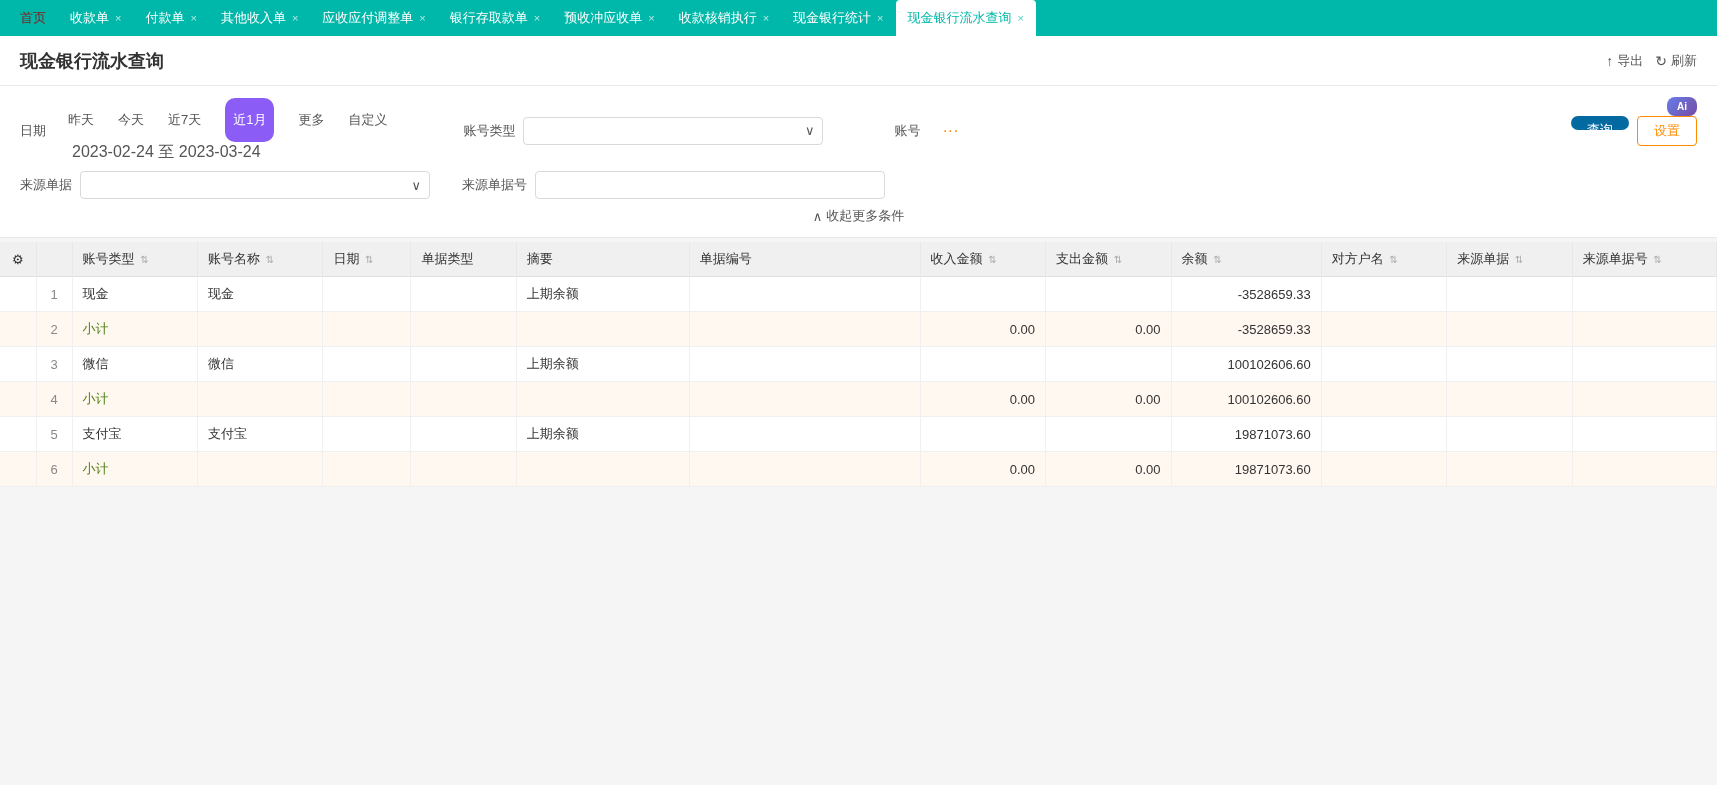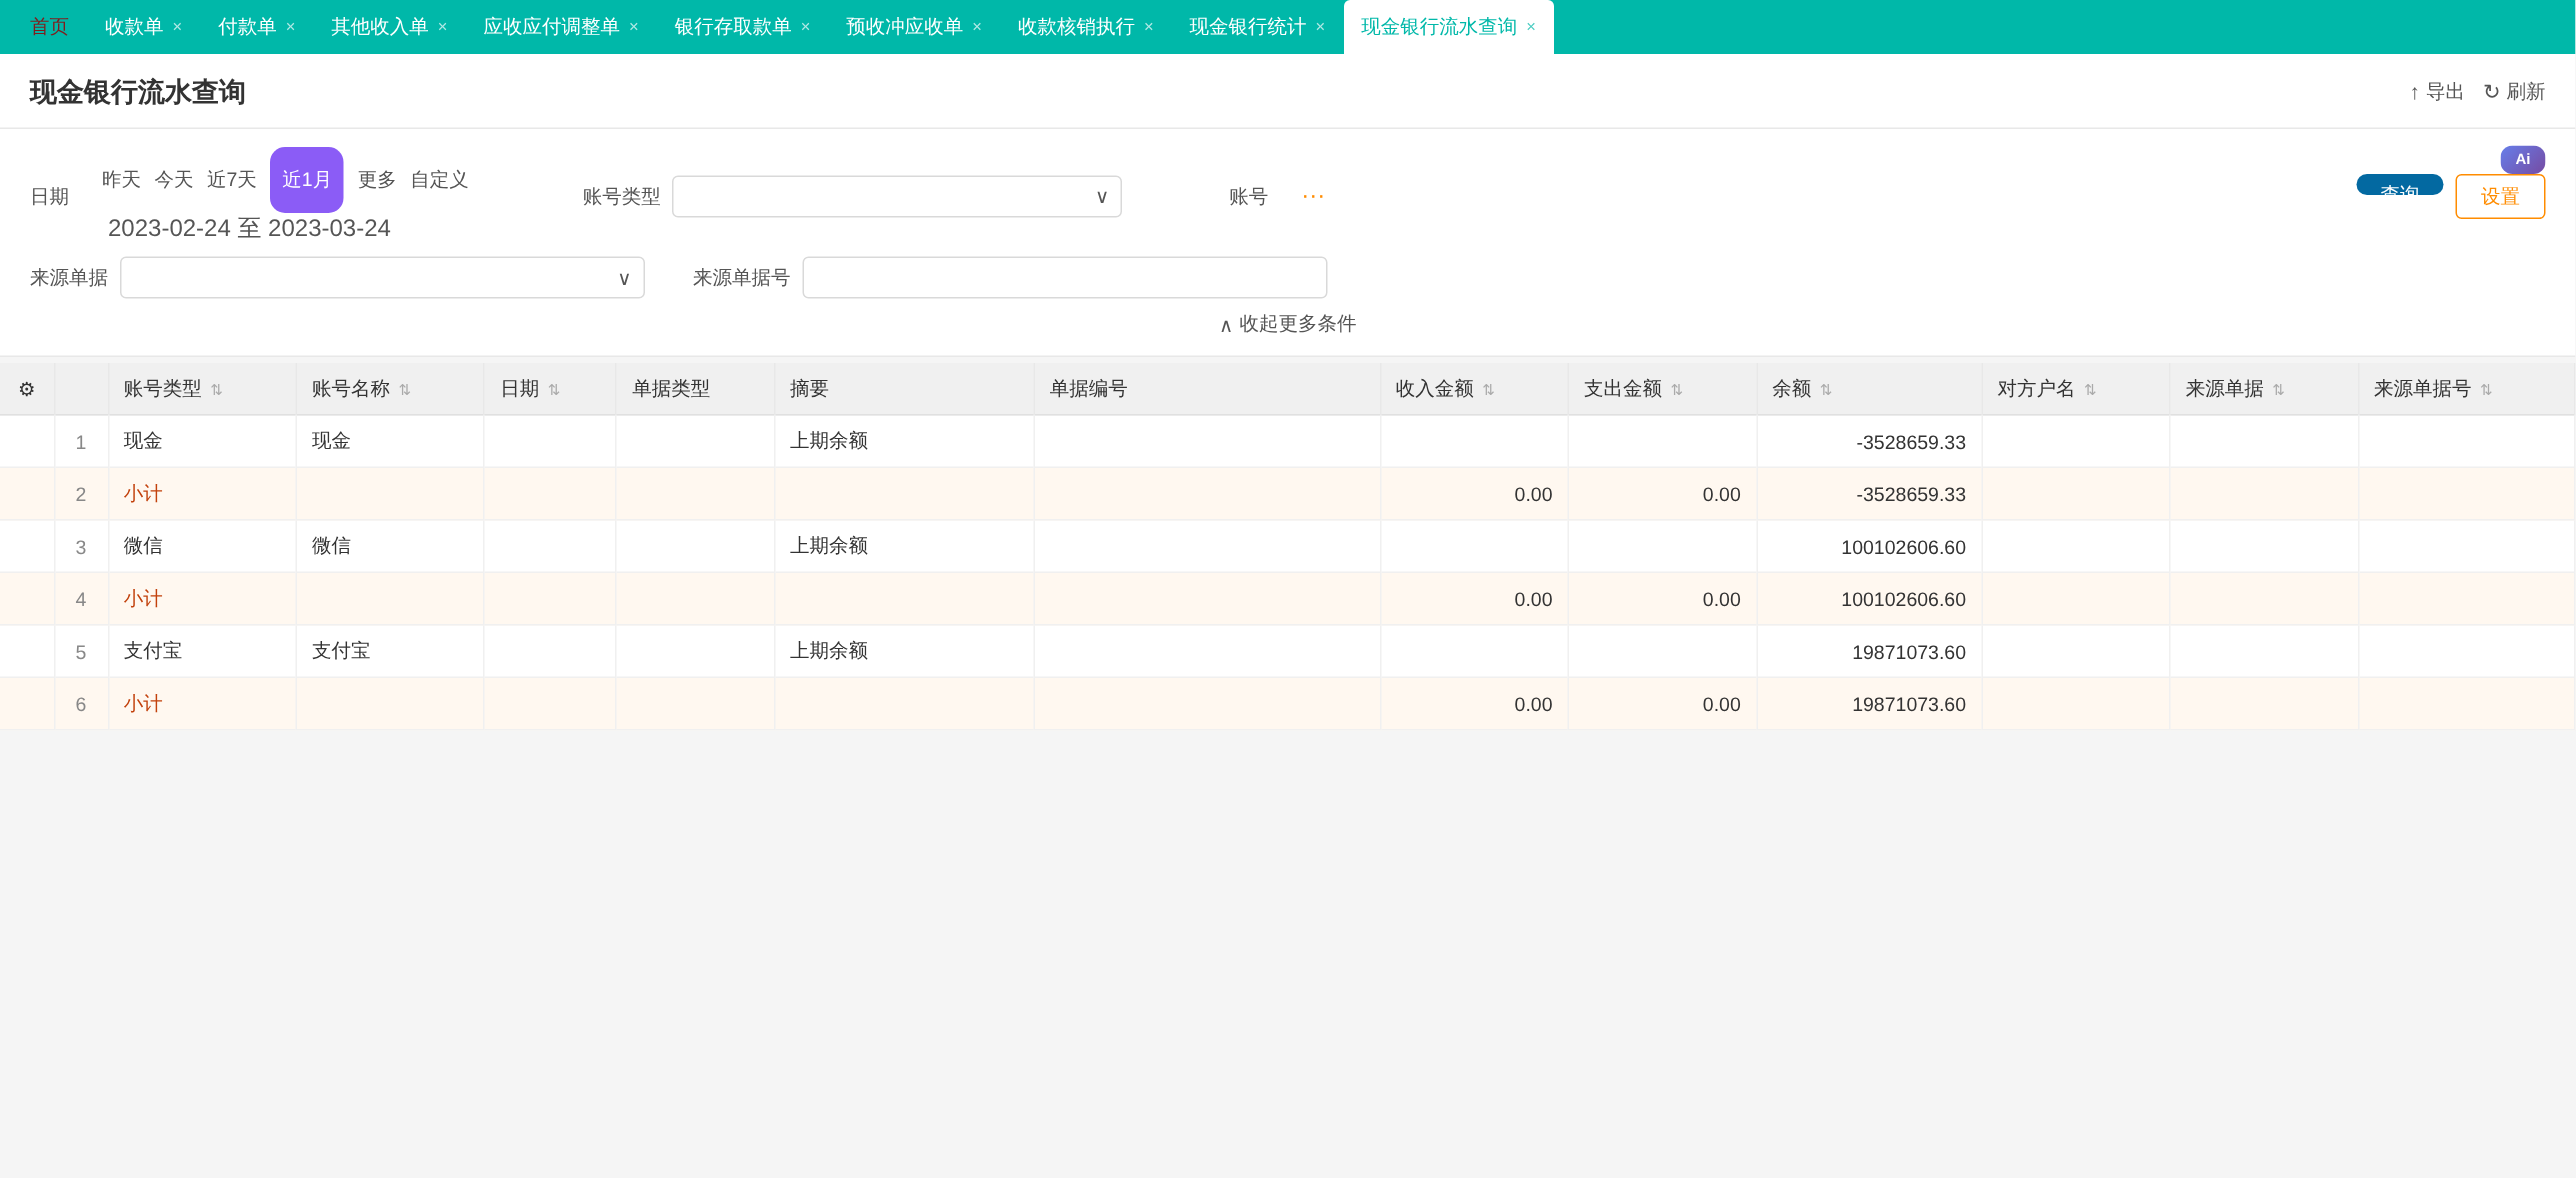--- a/index.html
+++ b/index.html
@@ -86,21 +86,21 @@
       margin-bottom: 8px;
       gap: 16px;
     }
     .filter-label {
       color: #555;
       white-space: nowrap;
       min-width: 40px;
     }
     .date-options {
       display: flex;
-      gap: 9px;
+      gap: 24px;
       align-items: center;
     }
     .date-opt {
       color: #555;
       cursor: pointer;
       font-size: 13px;
     }
     .date-opt.active {
       background: #8b5cf6;
       color: #fff;
@@ -209,21 +209,21 @@
     tbody td {
       padding: 8px 10px;
       color: #333;
       white-space: nowrap;
       border-right: 1px solid #f0f0f0;
     }
     .td-number {
       text-align: right;
     }
     .td-orange {
-      color: #c2410c;
+      color: #4d7c0f;
     }
     .row-num {
       text-align: center;
       color: #888;
       width: 36px;
     }
 
     
     .ai-badge {
       position: fixed;

